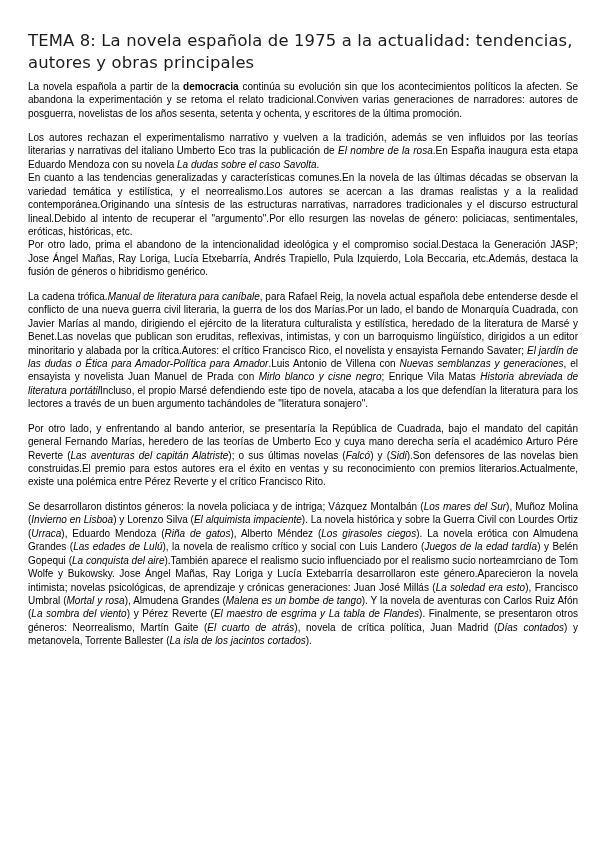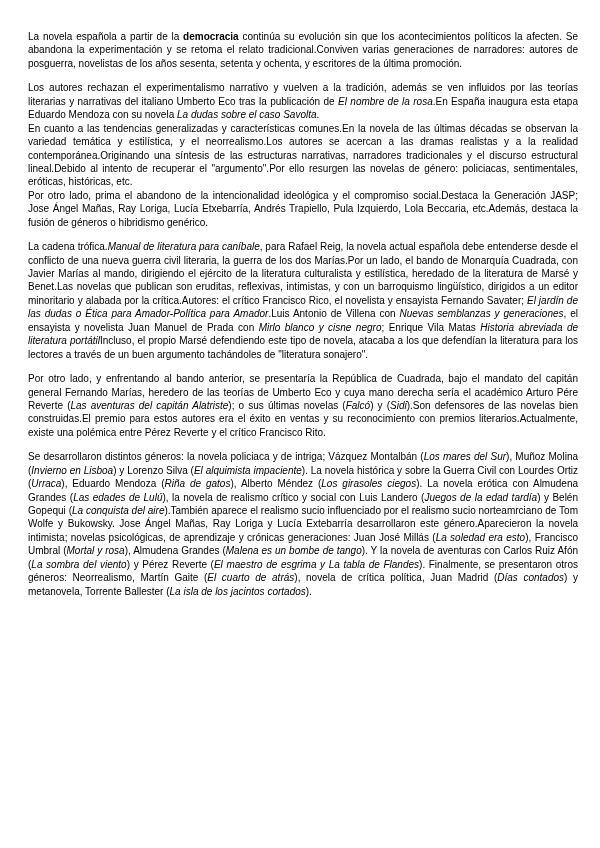--- a/index.html
+++ b/index.html
@@ -54,20 +54,21 @@
   }
   b, strong {
     font-weight: bold;
   }
 </style>
 </head>
 <body>
 
 <div class="page">
 
+  <h1 class="doc-title">TEMA 8: La novela española de 1975 a la actualidad: tendencias, autores y obras principales</h1>
 
   <div class="body-text">
 
     <p class="para">
       <span>La novela española a partir de la <b>democracia</b> continúa su evolución sin que los acontecimientos políticos la afecten. Se abandona la experimentación y se retoma el relato tradicional.Conviven varias generaciones de narradores: autores de posguerra, novelistas de los años sesenta, setenta y ochenta, y escritores de la última promoción.</span>
     </p>
 
     <div class="gap"></div>
 
     <p class="para">

